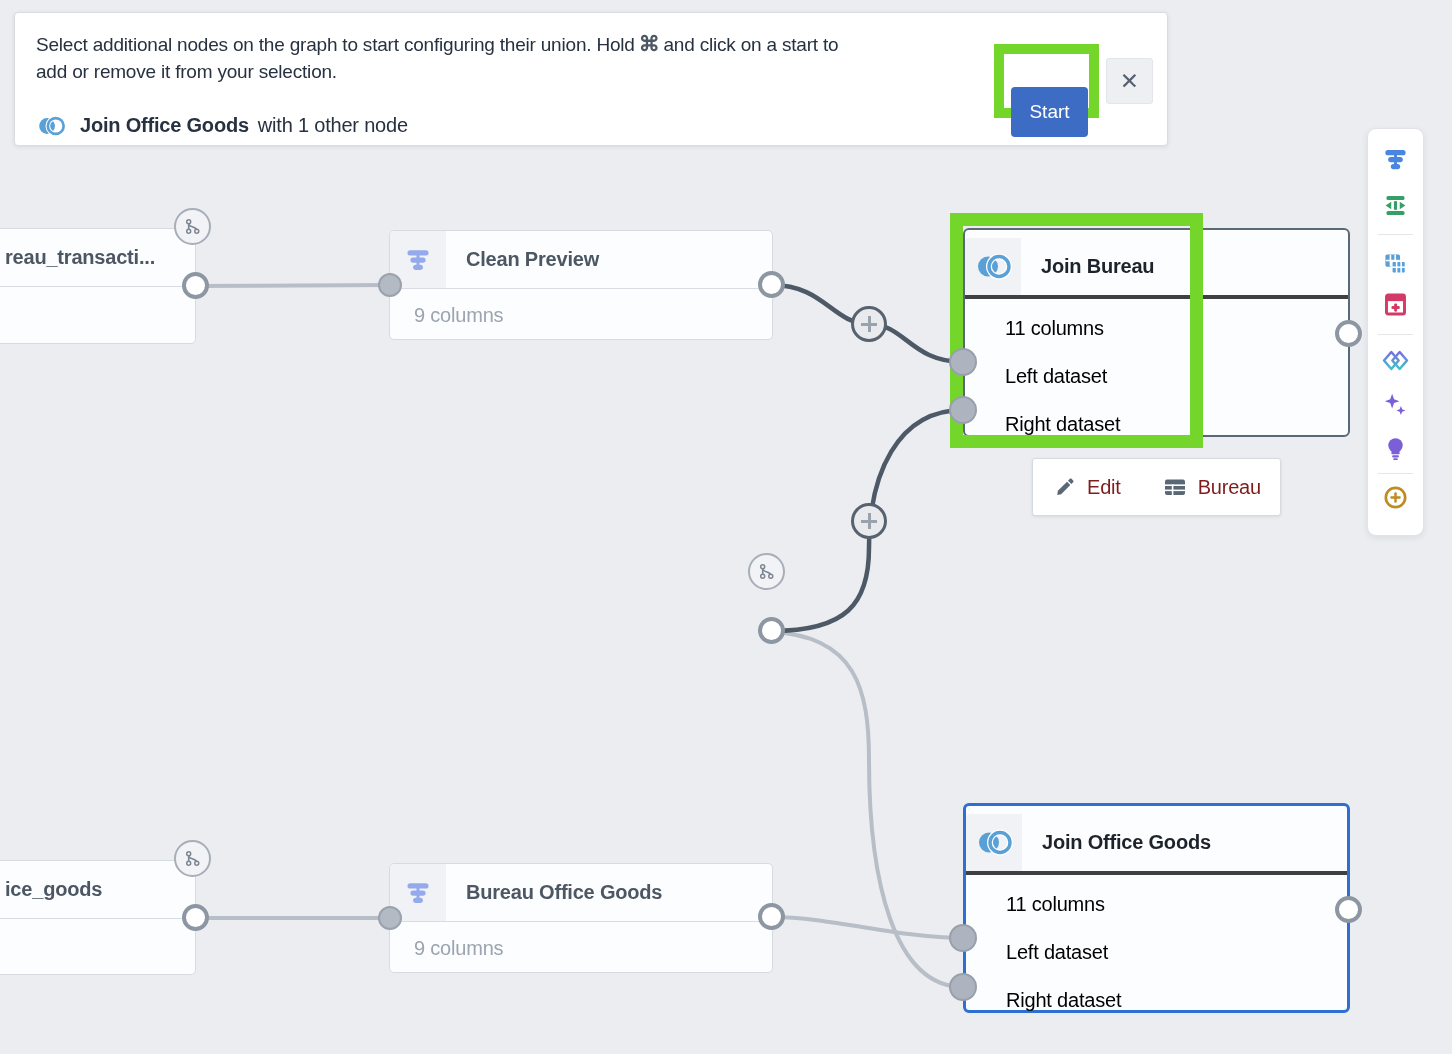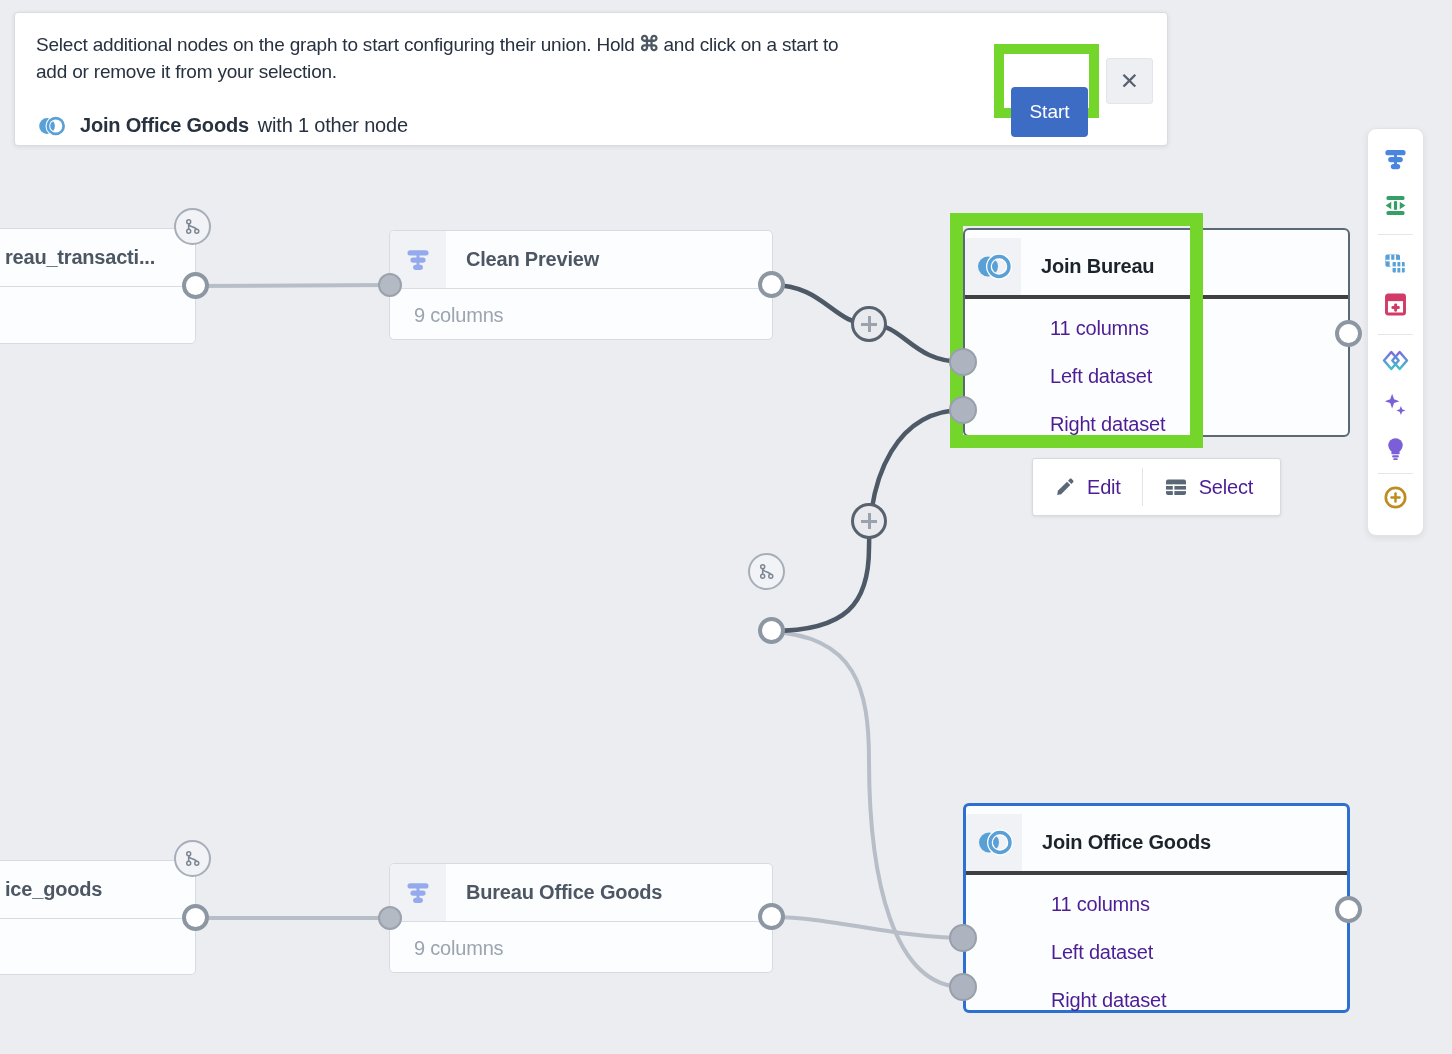--- a/index.html
+++ b/index.html
@@ -14,21 +14,21 @@
   .icon-cell{width:56px;align-self:stretch;background:#f0f2f5;border-radius:4px 0 0 0;
              display:flex;align-items:center;justify-content:center;flex:none;}
   .node-title{padding-left:20px;font-size:20px;font-weight:bold;color:#4d5763;
               letter-spacing:-.2px;white-space:nowrap;}
   .node-sub{padding:0 0 0 24px;font-size:20px;color:#9ba4b0;letter-spacing:-.2px;
             height:52px;display:flex;align-items:center;}
   .node--join{border:2px solid #5b6876;border-radius:6px;}
   .node--join .node-title{color:#1d232b;}
   .node--join .node-header{border-bottom:4px solid #404040;margin-top:8px;}
   .jrow{height:48px;display:flex;align-items:center;padding-left:40px;font-size:20px;
-        color:#4c1d95;letter-spacing:-.2px;margin-left:45px;}
+        color:#000000;letter-spacing:-.2px;}
   .jrow.cols{margin-top:5px;}
   .node--selected{border:3px solid #2e6fd2;}
   .partial .node-title{padding-left:194px;}
   
   .port{position:absolute;border-radius:50%;box-sizing:border-box;z-index:7;}
   .port--out{width:27px;height:27px;background:#ffffff;border:4px solid #8d97a3;}
   .port--in-sm{width:24px;height:24px;background:#b3bac4;border:2px solid #9aa2ae;}
   .port--in{width:28px;height:28px;background:#adb4bf;border:2px solid #98a0ac;}
   .plusbtn{position:absolute;width:36px;height:36px;border-radius:50%;background:#e8eaee;
            border:3px solid #57626e;box-sizing:border-box;z-index:3;}
@@ -56,21 +56,21 @@
   .start-btn{position:absolute;left:996px;top:43px;width:77px;height:50px;background:#3d6cc4;
              border:none;border-radius:4px;color:#ffffff;font-size:19px;
              font-family:"Liberation Sans",sans-serif;z-index:3;cursor:pointer;margin-top:31px;}
   .close-btn{position:absolute;left:1091px;top:45px;width:47px;height:46px;background:#edeff2;
              border:1px solid #e2e5e9;border-radius:3px;color:#566170;font-size:23px;line-height:1;
              font-family:"Liberation Sans",sans-serif;z-index:3;cursor:pointer;}
   
   .ctxbar{position:absolute;left:1032px;top:458px;width:249px;height:58px;background:#ffffff;
           border:1px solid #d5dae0;border-radius:3px;box-shadow:0 1px 3px rgba(40,50,60,.10);
           z-index:5;display:flex;align-items:center;box-sizing:border-box;}
-  .ctxbtn{display:flex;align-items:center;gap:11px;font-size:20px;color:#4c1d95;
+  .ctxbtn{display:flex;align-items:center;gap:11px;font-size:20px;color:#7f1d1d;
           letter-spacing:-.2px;background:none;border:none;cursor:pointer;height:100%;
           font-family:"Liberation Sans",sans-serif;padding:0 21px;}
   .ctxdiv{width:1px;height:38px;background:#e1e4e8;}
   
   .toolbar{position:absolute;left:1367px;top:128px;width:57px;height:408px;background:#ffffff;
            border:1px solid #e0e3e8;border-radius:9px;box-shadow:0 2px 6px rgba(40,50,60,.09);
            z-index:10;box-sizing:border-box;}
   .tb-icon{position:absolute;left:50%;transform:translateX(-50%);width:28px;height:28px;
            display:flex;align-items:center;justify-content:center;cursor:pointer;}
   .tb-div{position:absolute;left:10px;right:10px;height:1px;background:#e4e7ea;}
@@ -217,21 +217,21 @@
       <span>Edit</span>
     </button>
     <div class="ctxdiv"></div>
     <button class="ctxbtn">
       <svg width="24" height="24" viewBox="0 0 24 24">
         <rect x="2" y="4.5" width="20" height="15.5" rx="2" fill="#5a6775"></rect>
         <rect x="2" y="9.4" width="20" height="1.6" fill="#ffffff"></rect>
         <rect x="8.8" y="9.4" width="1.6" height="10.6" fill="#ffffff"></rect>
         <rect x="2" y="14.6" width="20" height="1.5" fill="#ffffff"></rect>
       </svg>
-      <span>Select</span>
+      <span>Bureau</span>
     </button>
   </div>
 
   <div class="toolbar">
     <div class="tb-icon" style="top:16px;">
       <svg width="27" height="27" viewBox="0 0 24 24">
         <rect x="10.7" y="4" width="2.6" height="16" rx="1.3" fill="#4a86e0"></rect>
         <rect x="3" y="3.6" width="18" height="4.6" rx="2.3" fill="#4a86e0"></rect>
         <rect x="5.5" y="9.8" width="13" height="4.6" rx="2.3" fill="#4a86e0"></rect>
         <rect x="7.8" y="16" width="8.4" height="4.6" rx="2.3" fill="#4a86e0"></rect>

